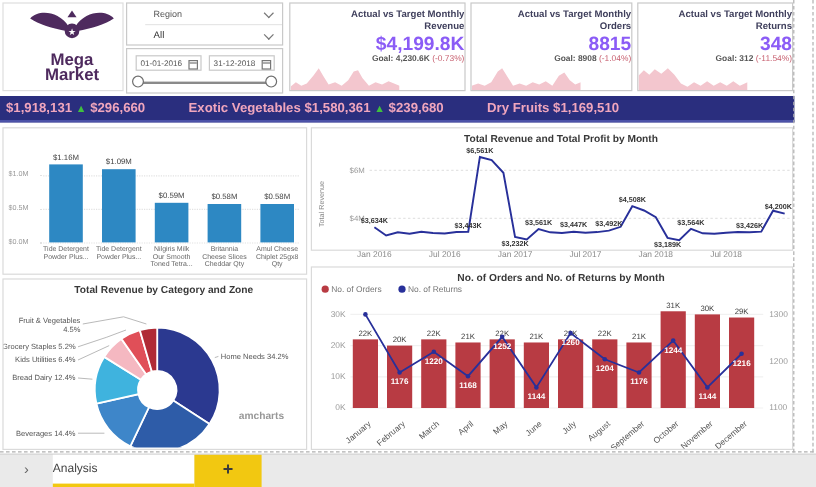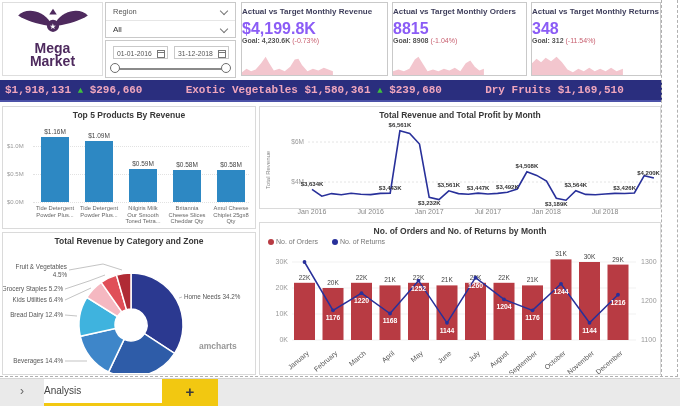--- a/index.html
+++ b/index.html
@@ -1,18 +1,18 @@
 <!DOCTYPE html>
 <html><head>
 <meta charset="utf-8">
 <style>
   html,body{margin:0;padding:0;background:#fff;}
   #app{position:relative;width:680px;height:406px;background:#fff;overflow:hidden;
        font-family:"Liberation Sans",sans-serif;}
-  .card{position:absolute;background:#fff;border:1px solid #C9C9C9;box-sizing:border-box;}
+  .card{position:absolute;background:#fff;border:1px solid #C9C9C9;box-sizing:border-box;padding-left:15px;}
 
   
   #logo-card{left:2px;top:2px;width:101px;height:74px;border-color:#DEDEDE;text-align:center;}
   .logo-text{font-weight:bold;color:#4E2A5E;font-size:14px;line-height:13px;letter-spacing:0;}
 
   
   #region-card{left:105px;top:2px;width:131px;height:36px;}
   .slicer-row{position:relative;height:17px;line-height:17px;padding:0 7px;color:#555;font-size:7.5px;}
   .slicer-row.val{color:#333;font-size:8px;border-top:1px solid #E6E6E6;}
   .chev{position:absolute;right:8px;top:5px;width:5px;height:5px;border-right:1.2px solid #777;
@@ -20,34 +20,34 @@
   #date-card{left:105px;top:40px;width:131px;height:38px;}
   .datebox{position:absolute;top:5px;height:13px;line-height:13px;border:1px solid #C9C9C9;
            font-size:6.8px;color:#555;padding:0 3px;box-sizing:border-box;}
   .cal{position:absolute;right:2px;top:2.5px;width:6px;height:6px;border:1px solid #777;}
   .cal:before{content:"";position:absolute;left:0;right:0;top:1px;height:1px;background:#777;}
   .slider-track{position:absolute;left:10px;right:10px;top:27px;height:2px;background:#8A8A8A;}
   .slider-handle{position:absolute;top:22px;width:10px;height:10px;border-radius:50%;
                  background:#fff;border:1.5px solid #6E6E6E;box-sizing:border-box;}
 
   
-  .kpi{overflow:hidden;text-align:left;}
+  .kpi{overflow:hidden;text-align:right;}
   #kpi-0{left:241px;top:2px;width:147px;height:74px;}
   #kpi-1{left:392px;top:2px;width:135px;height:74px;}
   #kpi-2{left:531px;top:2px;width:130px;height:74px;}
   .kpi-title{font-size:8px;font-weight:bold;color:#3F3F5C;line-height:9.5px;margin-top:4px;}
   .kpi-value{font-size:16px;font-weight:bold;color:#8b5cf6;line-height:17px;margin-top:3px;}
   .kpi-goal{font-size:7px;color:#555;font-weight:bold;}
   .kpi-delta{color:#C86070;font-weight:normal;}
   .spark{position:absolute;left:0;right:0;bottom:0;height:20px;}
 
   
   #ticker{position:absolute;left:0;top:80px;width:662px;height:22px;background:#2A2E7E;
           border-bottom:2px solid #4C52A8;box-sizing:border-box;white-space:nowrap;overflow:hidden;
-          font-family:Liberation Mono, monospace;font-weight:bold;font-size:11px;
+          font-family:Liberation Sans, sans-serif;font-weight:bold;font-size:11px;
           color:#F0A6BD;line-height:20px;padding-left:5px;}
   #ticker .up{color:#3FBF3F;font-size:9px;}
   #ticker .gap{display:inline-block;width:30px;}
 
   
   #top5-card{left:2px;top:106px;width:254px;height:123px;border-color:#DADADA;}
   #line-card{left:259px;top:106px;width:402px;height:103px;border-color:#DADADA;}
   #donut-card{left:2px;top:232px;width:254px;height:143px;border-color:#DADADA;}
   #combo-card{left:259px;top:222px;width:402px;height:153px;border-color:#DADADA;}
   .chart-title{text-align:center;font-size:8.5px;font-weight:bold;color:#383838;margin-top:3px;}
@@ -168,21 +168,20 @@
     <span>Exotic Vegetables</span>
     <span>$1,580,361</span>
     <span class="up">▲</span>
     <span>$239,680</span>
     <span class="gap"></span>
     <span>Dry Fruits</span>
     <span>$1,169,510</span>
   </div>
 
   <div class="card" id="top5-card">
-    <div class="chart-title">Top 5 Products By Revenue</div>
     <div id="top5-plot">
         <div class="gridline" style="top: 22px;"></div>
         <div class="gtick" style="top: 19px;">$1.0M</div>
         <div class="gridline" style="top: 50px;"></div>
         <div class="gtick" style="top: 47px;">$0.5M</div>
         <div class="gridline" style="top: 78px;"></div>
         <div class="gtick" style="top: 75px;">$0.0M</div>
         <div class="bcol" style="left: 26px; width: 44px;">
           <div class="bbar" style="height: 64.96px; top: 13.04px; background: rgb(45, 136, 195);"></div>
           <div class="bval" style="top: 4.04px;">$1.16M</div>

